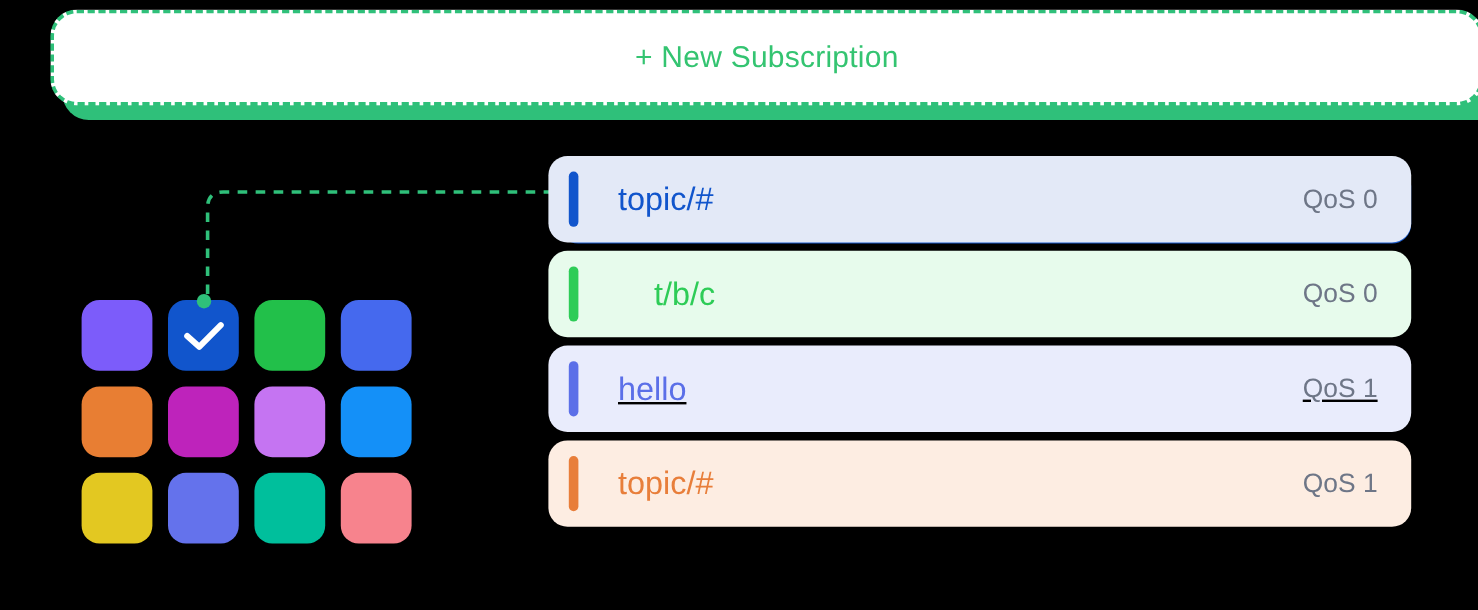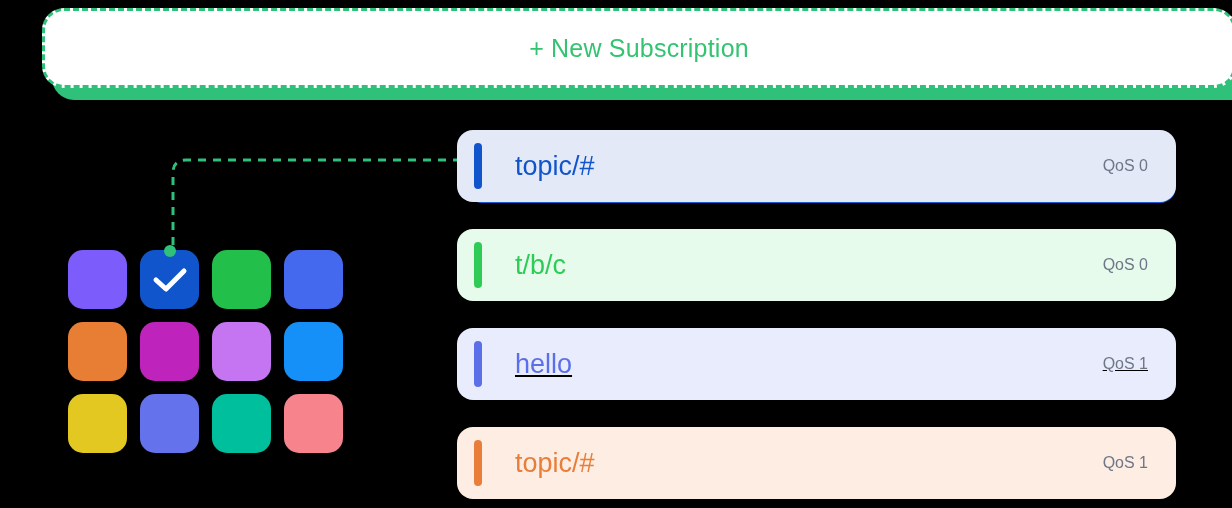--- a/index.html
+++ b/index.html
@@ -57,21 +57,21 @@
 
   
   #rows {
     position: absolute;
     left: 457px;
     top: 130px;
     width: 719px;
   }
   .row-wrap {
     position: relative;
-    margin-bottom: 26px;
+    margin-bottom: 6px;
     height: 73px;
   }
   .row-shadow {
     position: absolute;
     left: 9px;
     top: 9px;
     width: 710px;
     height: 64px;
     border-radius: 16px;
   }
@@ -95,21 +95,21 @@
     flex: 0 0 auto;
   }
   .row-topic {
     margin-left: 33px;
     font-size: 27px;
     flex: 1 1 auto;
     white-space: nowrap;
     overflow: hidden;
   }
   .row-qos {
-    font-size: 16px;
+    font-size: 22px;
     color: #6E7687;
     flex: 0 0 auto;
   }
 
   
   #connector {
     position: absolute;
     left: 160px;
     top: 140px;
     width: 320px;
@@ -175,21 +175,21 @@
 <div id="rows">
     <div class="row-wrap">
       <div class="row-shadow" style="background: rgb(26, 91, 204);"></div>
       <div class="row-card" style="background: rgb(227, 233, 247);">
         <div class="accent-bar" style="background: rgb(17, 85, 204);"></div>
         <div class="row-topic" style="color: rgb(17, 85, 204);">topic/#</div>
         <div class="row-qos">QoS 0</div>
       </div>
     </div>
     <div class="row-wrap">
-      <div class="row-card" style="background: rgb(231, 251, 236);">
+      <div class="row-card" style="background: rgb(231, 251, 236); gap: 30px;">
         <div class="accent-bar" style="background: rgb(46, 204, 87);"></div>
         <div class="row-topic" style="color: rgb(46, 204, 87);">t/b/c</div>
         <div class="row-qos">QoS 0</div>
       </div>
     </div>
     <div class="row-wrap">
       <div class="row-card" style="background: rgb(233, 236, 252); text-decoration: underline;">
         <div class="accent-bar" style="background: rgb(91, 111, 232);"></div>
         <div class="row-topic" style="color: rgb(91, 111, 232);">hello</div>
         <div class="row-qos">QoS 1</div>

